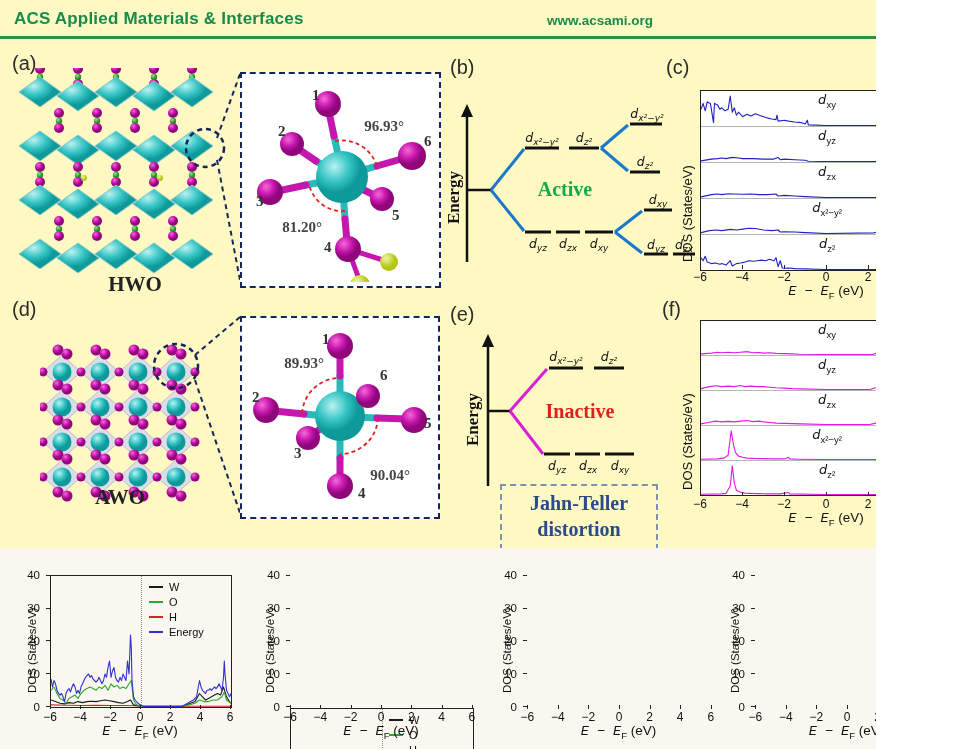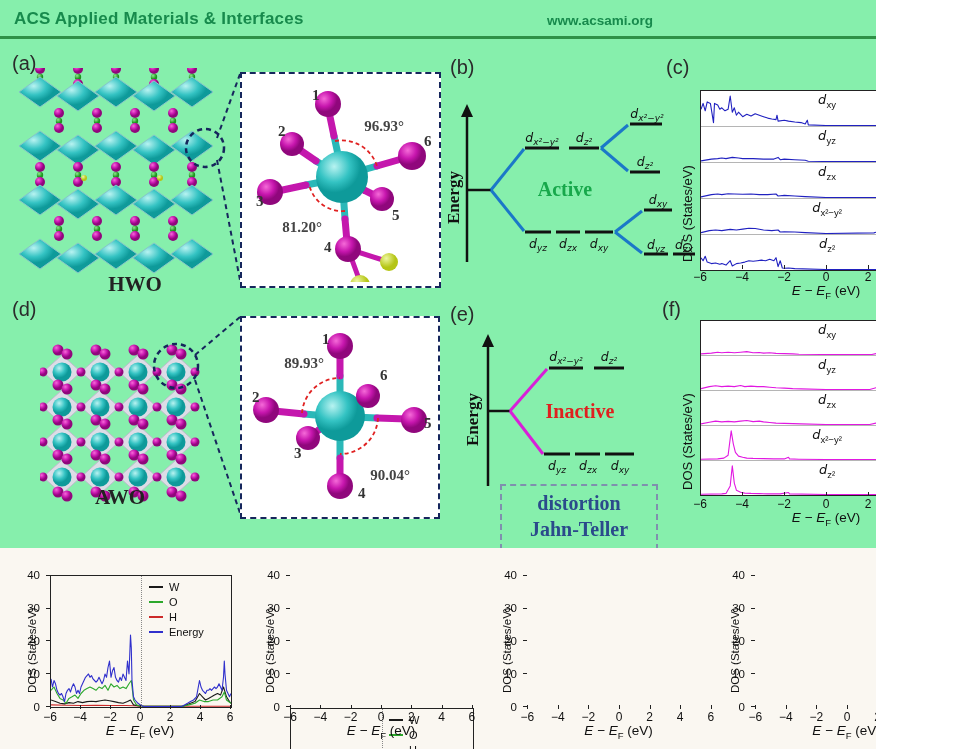--- a/index.html
+++ b/index.html
@@ -1,16 +1,16 @@
 <!DOCTYPE html>
 <html><head>
 <meta charset="utf-8">
 <style>
   html,body{margin:0;padding:0;background:#fff;}
-  #page{position:relative;width:876px;height:749px;background:#86efac;overflow:hidden;
+  #page{position:relative;width:876px;height:749px;background:#fef9c3;overflow:hidden;
         font-family:"Liberation Sans",sans-serif;color:#222;}
   .abs{position:absolute;}
   
   .j-title{font-size:17px;font-weight:bold;color:#178a4c;letter-spacing:.2px;}
   .j-url{font-size:13.5px;font-weight:bold;color:#178a4c;}
   .badge{background:#2e9147;color:#fff;font-size:13.5px;padding:4px 14px 5px;border:1px solid #1d7a39;}
   .rule{height:2.5px;background:#2e9147;left:0;right:0;}
   
   .plabel{font-size:20px;color:#2b2b2b;}
   .struct-label{font-family:"Liberation Serif",serif;font-weight:bold;font-size:21px;text-align:center;}
@@ -29,21 +29,21 @@
   .orb i{font-family:"DejaVu Sans",sans-serif;}
   .orb sub{font-size:9.5px;}
   
   .xticks{display:flex;font-size:12px;color:#111;}
   .xticks span{flex:1;text-align:center;position:relative;}
   .xticks span::before{content:"";position:absolute;top:-5px;left:50%;width:1px;height:4px;background:#222;}
   .yticks{display:flex;flex-direction:column;font-size:11.5px;color:#111;}
   .yticks span{flex:1;display:flex;align-items:center;justify-content:flex-end;position:relative;padding-right:6px;}
   .yticks span::after{content:"";position:absolute;right:-4px;width:4px;height:1px;background:#222;}
   .xlabel{font-size:13.5px;color:#111;text-align:center;}
-  .xlabel i{font-family:Liberation Sans, sans-serif;text-align:center;}
+  .xlabel i{font-family:Liberation Mono, monospace;text-align:center;}
   .xlabel sub{font-size:9.5px;}
   .rot{transform:rotate(-90deg);transform-origin:0 0;white-space:nowrap;font-size:13px;color:#111;}
   .rot-sm{transform:rotate(-90deg);transform-origin:0 0;white-space:nowrap;font-size:11.5px;color:#111;}
   
   .bband{background:#faf7f1;}
   .chartbox{border:1.4px solid #222;position:relative;background:transparent;}
   .zeroline{position:absolute;left:50%;top:0;bottom:0;border-left:1px dotted #888;}
   .legend{position:absolute;display:flex;flex-direction:column;gap:3px;}
   .lgrow{display:flex;align-items:center;gap:6px;}
   .lgsw{display:inline-block;width:14px;height:2.4px;}
@@ -431,22 +431,22 @@
     </g>
     <text class="orbsvg" x="118" y="53" text-anchor="middle"><tspan>d</tspan><tspan dy="3" font-size="9">x²−y²</tspan></text>
     <text class="orbsvg" x="161" y="53" text-anchor="middle"><tspan>d</tspan><tspan dy="3" font-size="9">z²</tspan></text>
     <text class="orbsvg" x="109" y="162" text-anchor="middle"><tspan>d</tspan><tspan dy="3" font-size="9">yz</tspan></text>
     <text class="orbsvg" x="140" y="162" text-anchor="middle"><tspan>d</tspan><tspan dy="3" font-size="9">zx</tspan></text>
     <text class="orbsvg" x="172" y="162" text-anchor="middle"><tspan>d</tspan><tspan dy="3" font-size="9">xy</tspan></text>
     <text x="132" y="110" text-anchor="middle" font-size="20" font-weight="bold" fill="#e01f1f">Inactive</text>
   </svg>
 
   <div class="abs jt" style="left:500px;top:484px;width:154px;height:58px;">
+    <div>Jahn-Teller</div>
     <div>distortion</div>
-    <div>Jahn-Teller</div>
   </div>
 
   <div class="abs rot" style="left:680px;top:490px;">DOS (States/eV)</div>
   <div class="abs stripbox stripf" style="left:700px;top:320px;width:252px;">
     <div class="strip">
         <svg width="250" height="33">
           <polyline points="0.0,31.9 10.4,31.1 16.7,30.2 20.8,30.8 27.1,30.2 33.3,30.8 39.6,30.2 45.8,29.6 52.1,30.8 58.3,30.5 62.5,31.1 68.7,30.8 75.0,31.4 83.3,31.6 91.7,31.9 97.9,32.2 125.0,32.5 170.8,32.5 177.1,31.1 183.3,29.6 185.4,21.1 186.5,28.2 189.6,29.1 193.8,28.2 197.9,19.6 199.0,26.8 200.0,29.6 208.3,31.1 214.6,23.9 216.7,9.6 217.7,23.9 219.8,18.2 220.8,6.8 221.9,21.1 225.0,8.2 226.0,23.9 229.2,25.4 233.3,26.8 235.4,28.2 238.5,26.8 239.6,3.9 240.6,23.9 243.8,26.8 246.9,25.4 250.0,23.9" fill="none" stroke="#e118e1" stroke-width="1.1" stroke-linejoin="round"></polyline>
         </svg>
         <span class="orb"><i>d</i><sub>xy</sub></span>
       </div>

